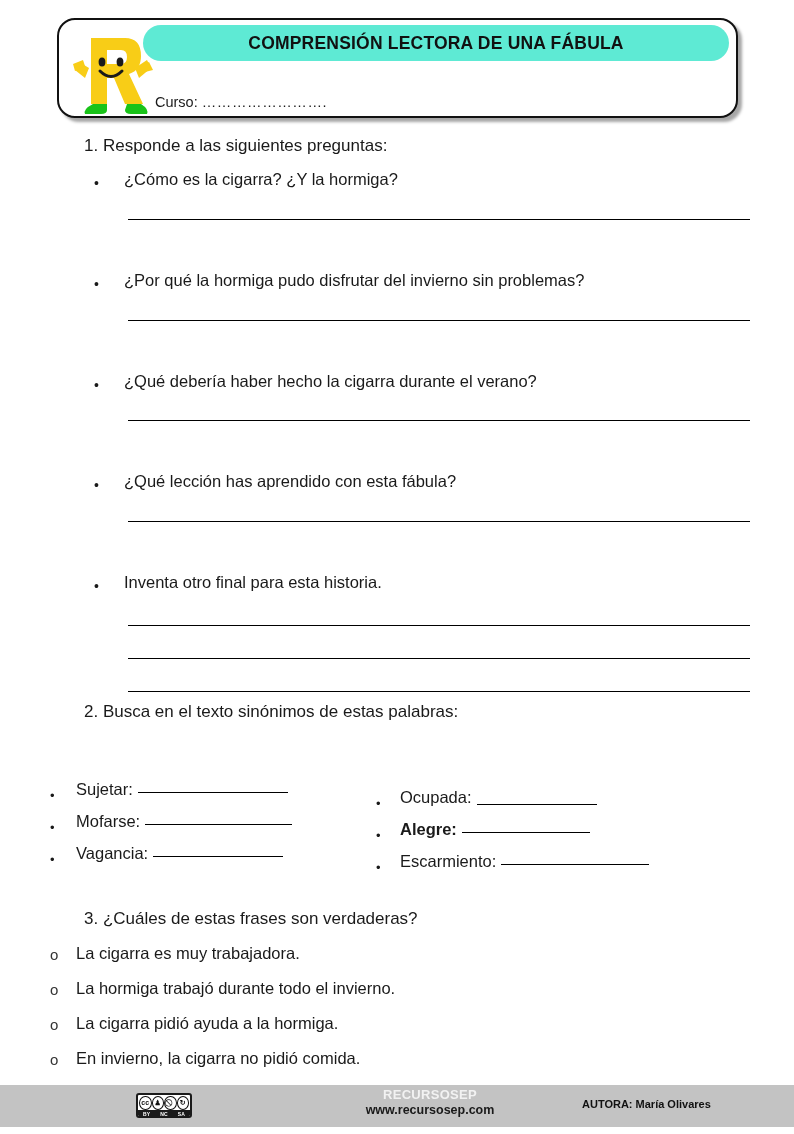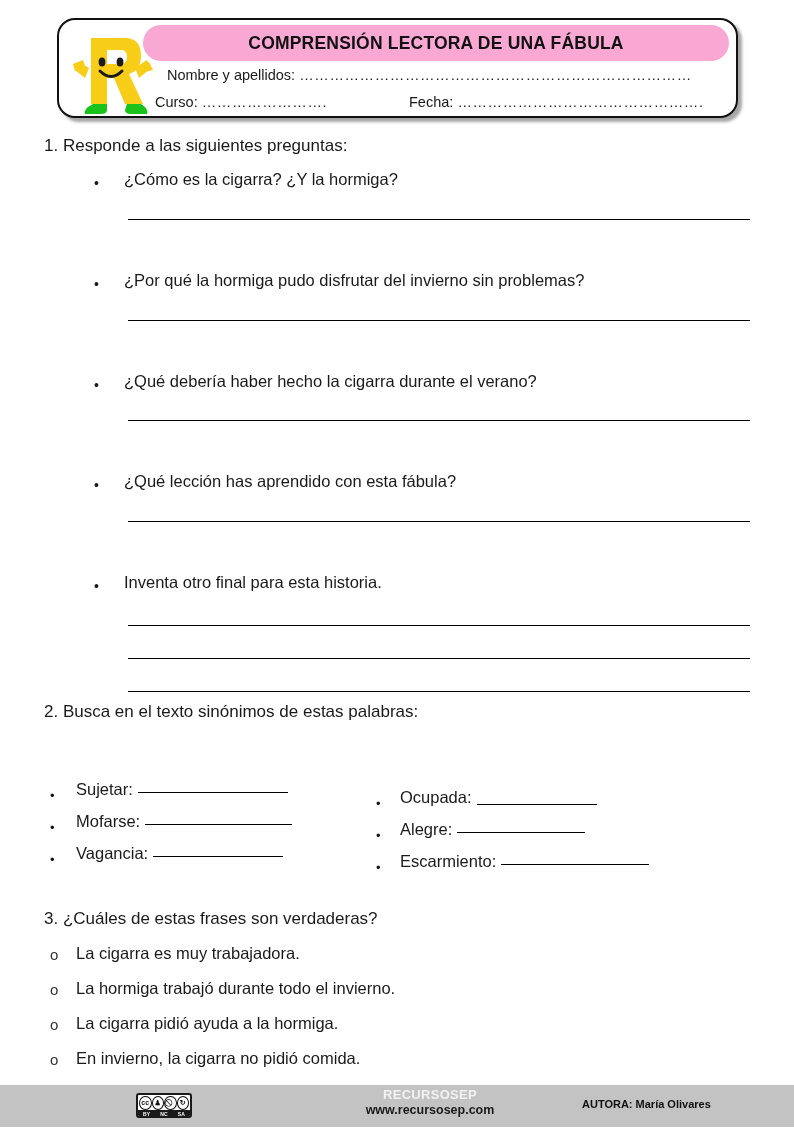--- a/index.html
+++ b/index.html
@@ -35,21 +35,21 @@
     top: 6px;
     width: 86px;
     height: 88px;
   }
   .title-pill {
     position: absolute;
     left: 84px;
     top: 5px;
     width: 586px;
     height: 36px;
-    background: #f9a8d4;
+    background: #5eead4;
     border-radius: 18px;
     display: flex;
     align-items: center;
     justify-content: center;
   }
   .title-pill .title-text {
     font-size: 17.5px;
     font-weight: bold;
     letter-spacing: 0.2px;
     color: #111111;
@@ -65,20 +65,21 @@
   .fr-curso { left: 96px;  top: 74px; }
   .fr-fecha { left: 350px; top: 74px; }
   .dots { letter-spacing: 0.6px; }
 
   
   .sec-heading {
     position: absolute;
     font-size: 17px;
     color: #1a1a1a;
     white-space: nowrap;
+    margin-left: 40px;
   }
   .q-item {
     position: absolute;
     font-size: 16.5px;
     color: #1a1a1a;
     white-space: nowrap;
   }
   .q-bullet {
     position: absolute;
     font-size: 14px;
@@ -235,34 +236,26 @@
 
       <path d="M24 78 L38 78 L38 84 Q38 88 32 88 L16 88 Q14 83 24 78 Z" fill="#19c319"></path>
       <path d="M58 78 L72 78 Q80 83 78 88 L62 88 Q56 88 56 84 Z" fill="#19c319"></path>
     </svg>
   </div>
 
   <div class="title-pill">
     <span class="title-text">COMPRENSIÓN LECTORA DE UNA FÁBULA</span>
   </div>
 
-  <div class="field-row fr-name">
-    <span>Nombre y apellidos:</span>
-    <span class="dots">……………………………………………………………………</span>
-  </div>
 
   <div class="field-row fr-curso">
     <span>Curso:</span>
     <span class="dots">…………………….</span>
   </div>
 
-  <div class="field-row fr-fecha">
-    <span>Fecha:</span>
-    <span class="dots">………………………………………….</span>
-  </div>
 </div>
 
 <div class="sec-heading" style="left:44px; top:136px;">1. Responde a las siguientes preguntas:</div>
 
 <span class="q-bullet" style="left:94px; top:176px;">•</span>
 <div class="q-item" style="left:124px; top:170px;">¿Cómo es la cigarra? ¿Y la hormiga?</div>
 <div class="answer-line" style="left:128px; top:219px; width:622px;"></div>
 
 <span class="q-bullet" style="left:94px; top:277px;">•</span>
 <div class="q-item" style="left:124px; top:271px;">¿Por qué la hormiga pudo disfrutar del invierno sin problemas?</div>
@@ -302,21 +295,21 @@
   <span class="blank" style="width:130px;"></span>
 </div>
 
 <span class="syn-bullet" style="left:376px; top:797px;">•</span>
 <div class="syn-item" style="left:400px; top:788px;align-items:flex-end;">
   <span>Ocupada:</span>
   <span class="blank" style="width:120px;"></span>
 </div>
 
 <span class="syn-bullet" style="left:376px; top:829px;">•</span>
-<div class="syn-item" style="left:400px; top:820px;">
+<div class="syn-item" style="left:400px; top:820px;font-weight:bold;">
   <span>Alegre:</span>
   <span class="blank" style="width:128px;"></span>
 </div>
 
 <span class="syn-bullet" style="left:376px; top:861px;">•</span>
 <div class="syn-item" style="left:400px; top:852px;">
   <span>Escarmiento:</span>
   <span class="blank" style="width:148px;"></span>
 </div>
 

